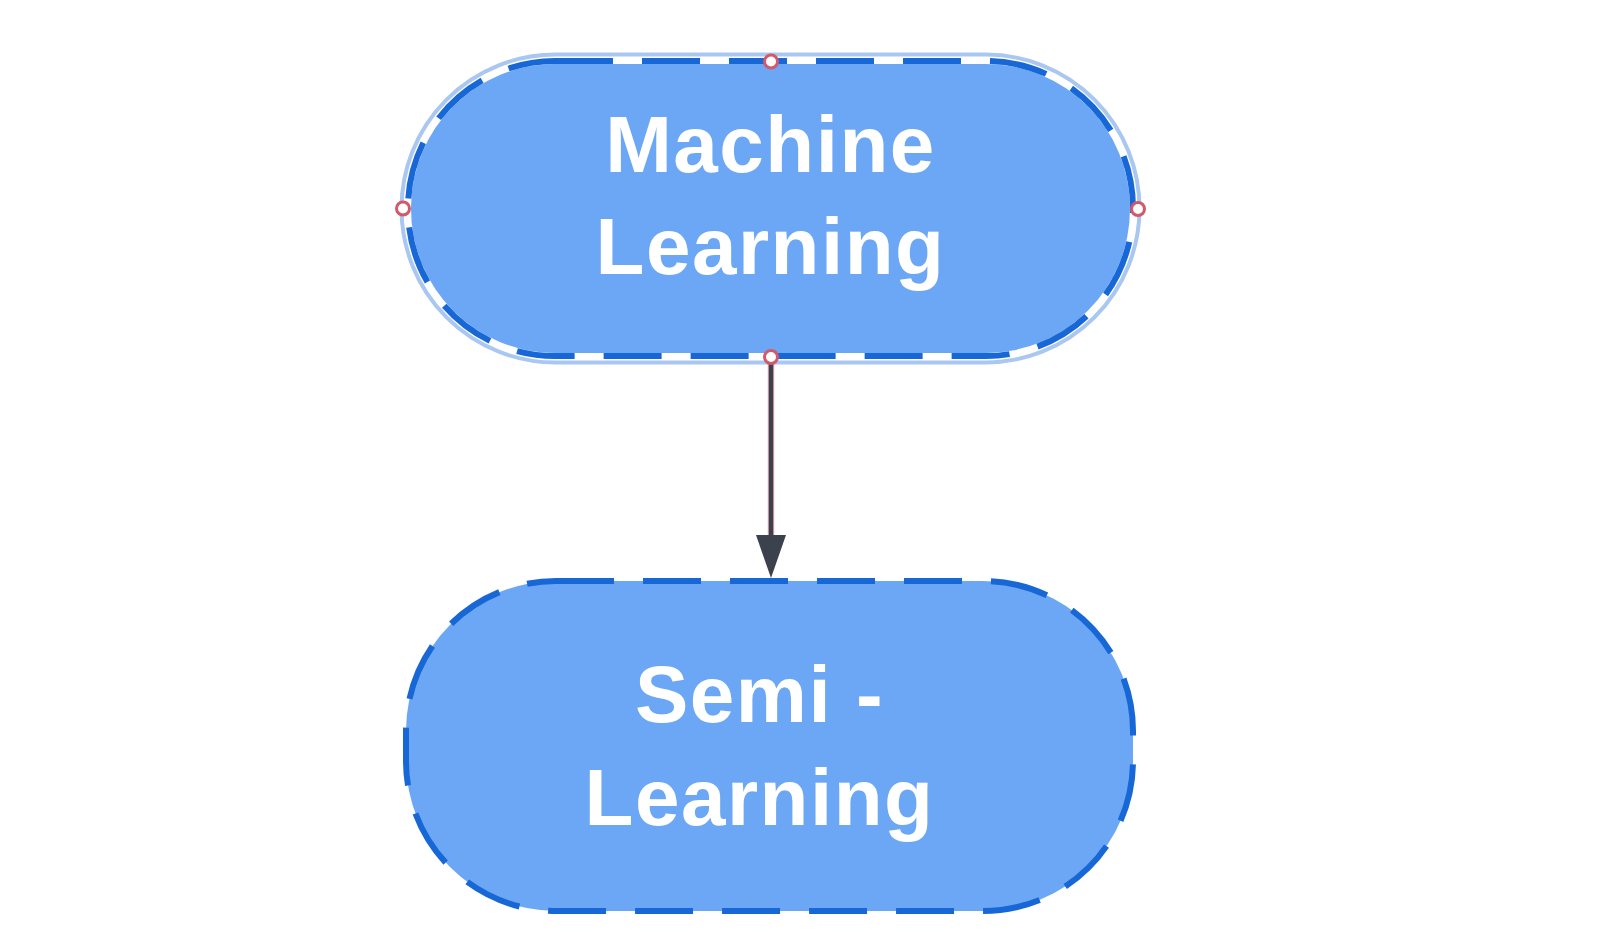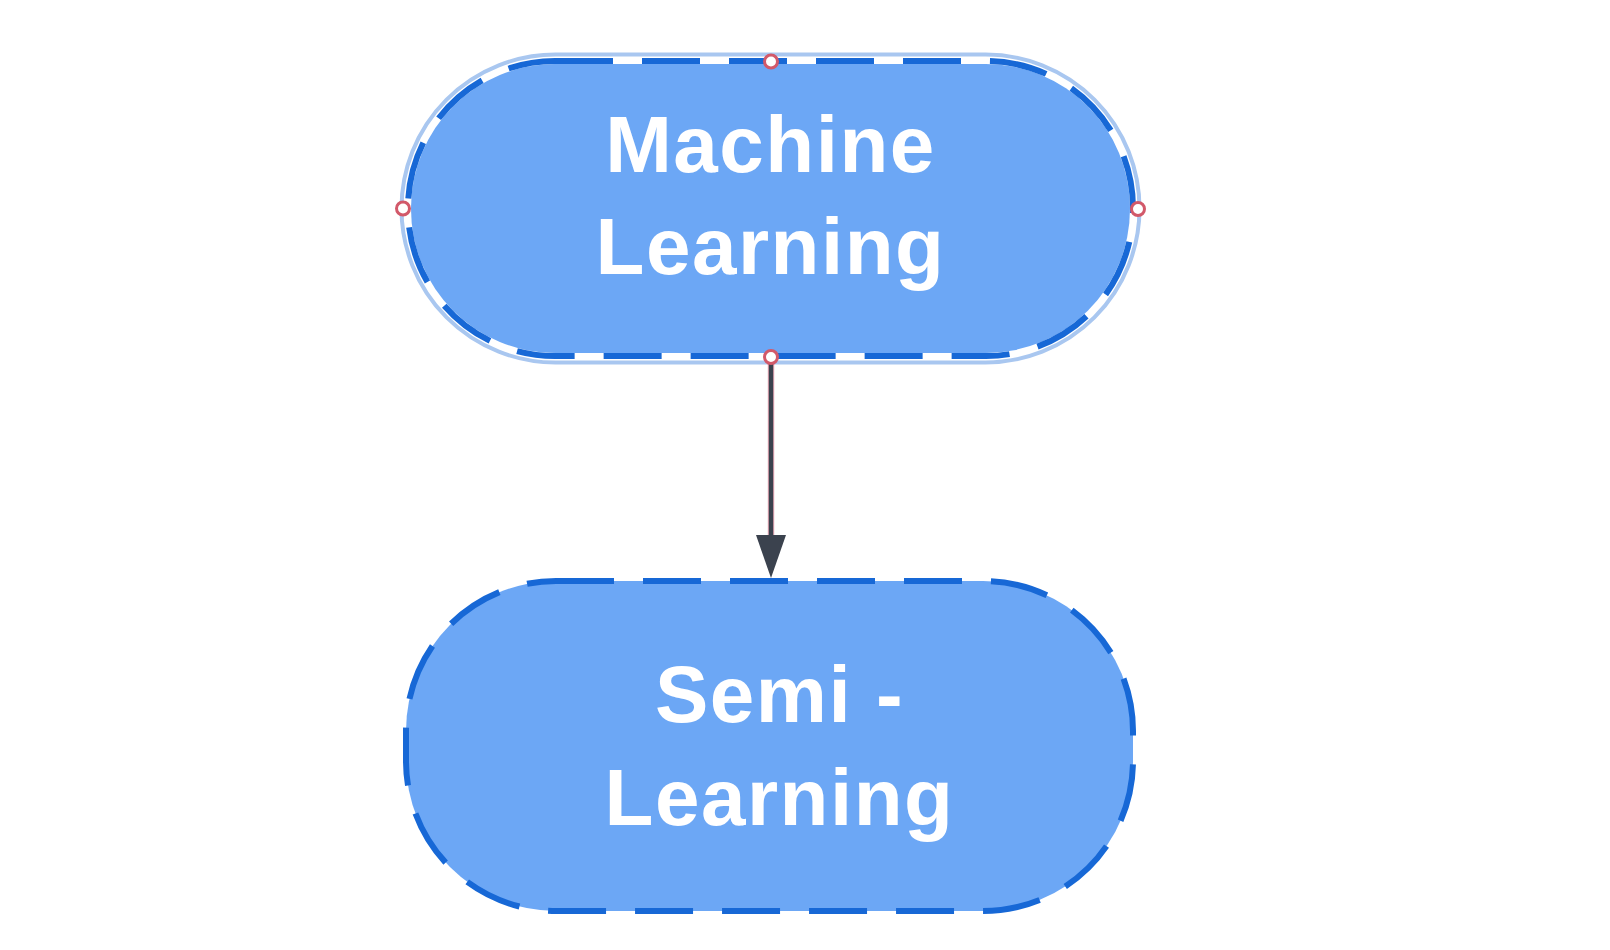--- a/index.html
+++ b/index.html
@@ -37,21 +37,21 @@
     user-select: none;
   }
   .node-label--top {
     left: 408px;
     top: 61px;
     width: 725px;
     height: 295px;
     transform: translateY(-13px);
   }
   .node-label--bottom {
-    left: 416px;
+    left: 396px;
     top: 581px;
     width: 727px;
     height: 330px;
     line-height: 103px;
   }
 </style>
 </head>
 <body>
 
 <div class="canvas" style="background: rgb(255, 255, 255);">

